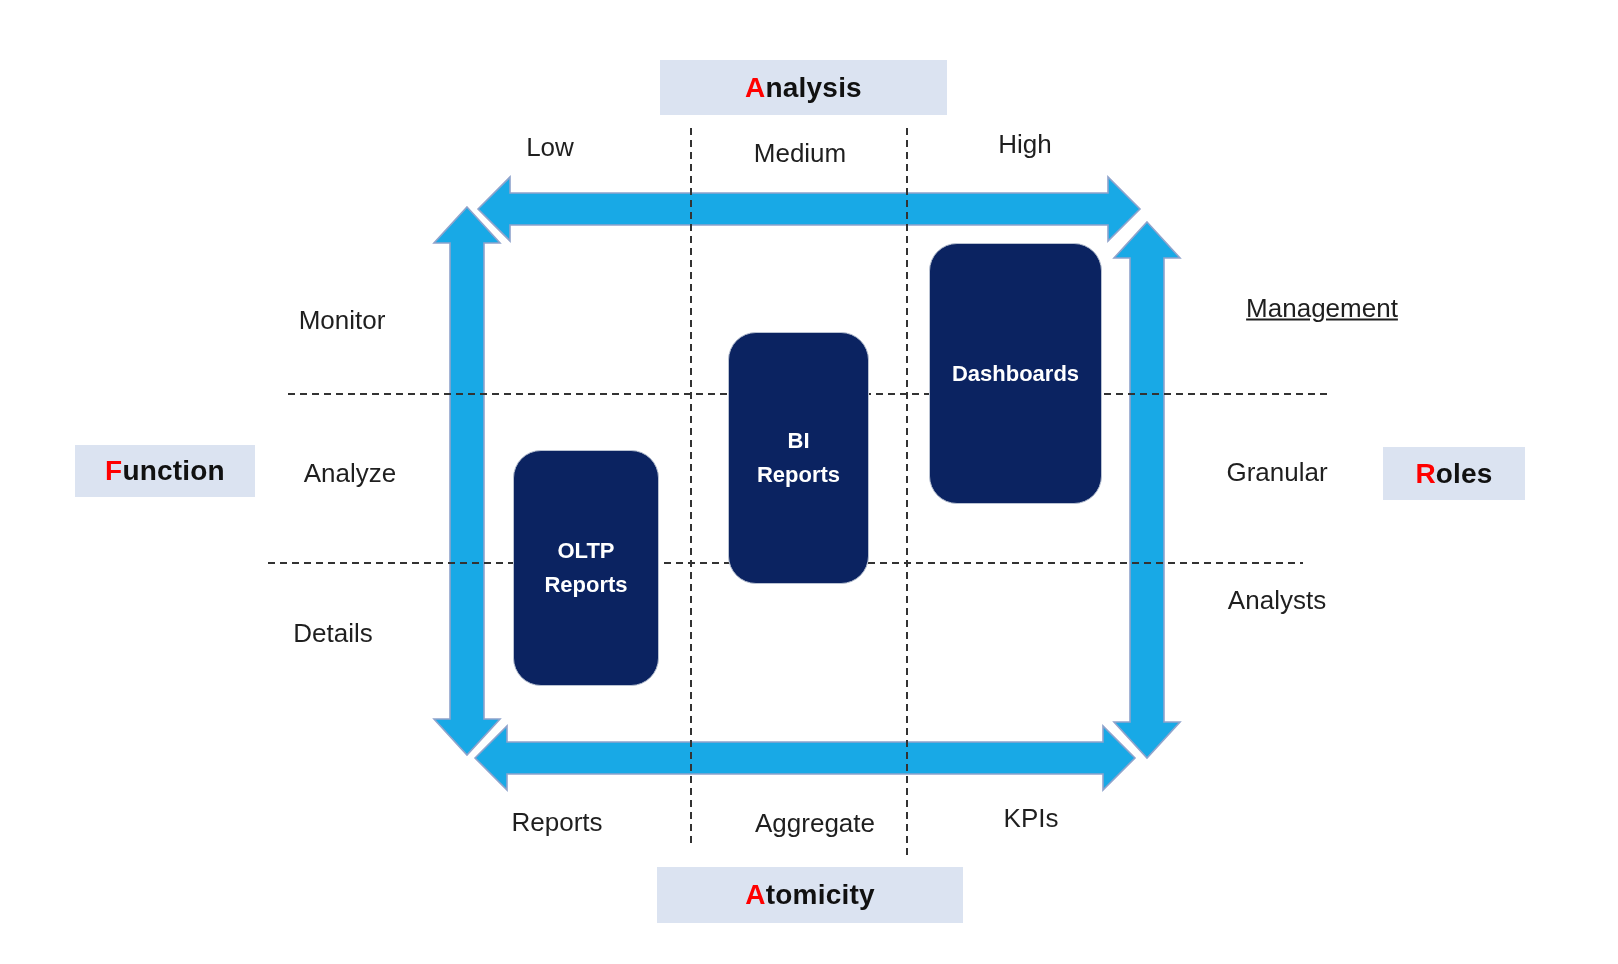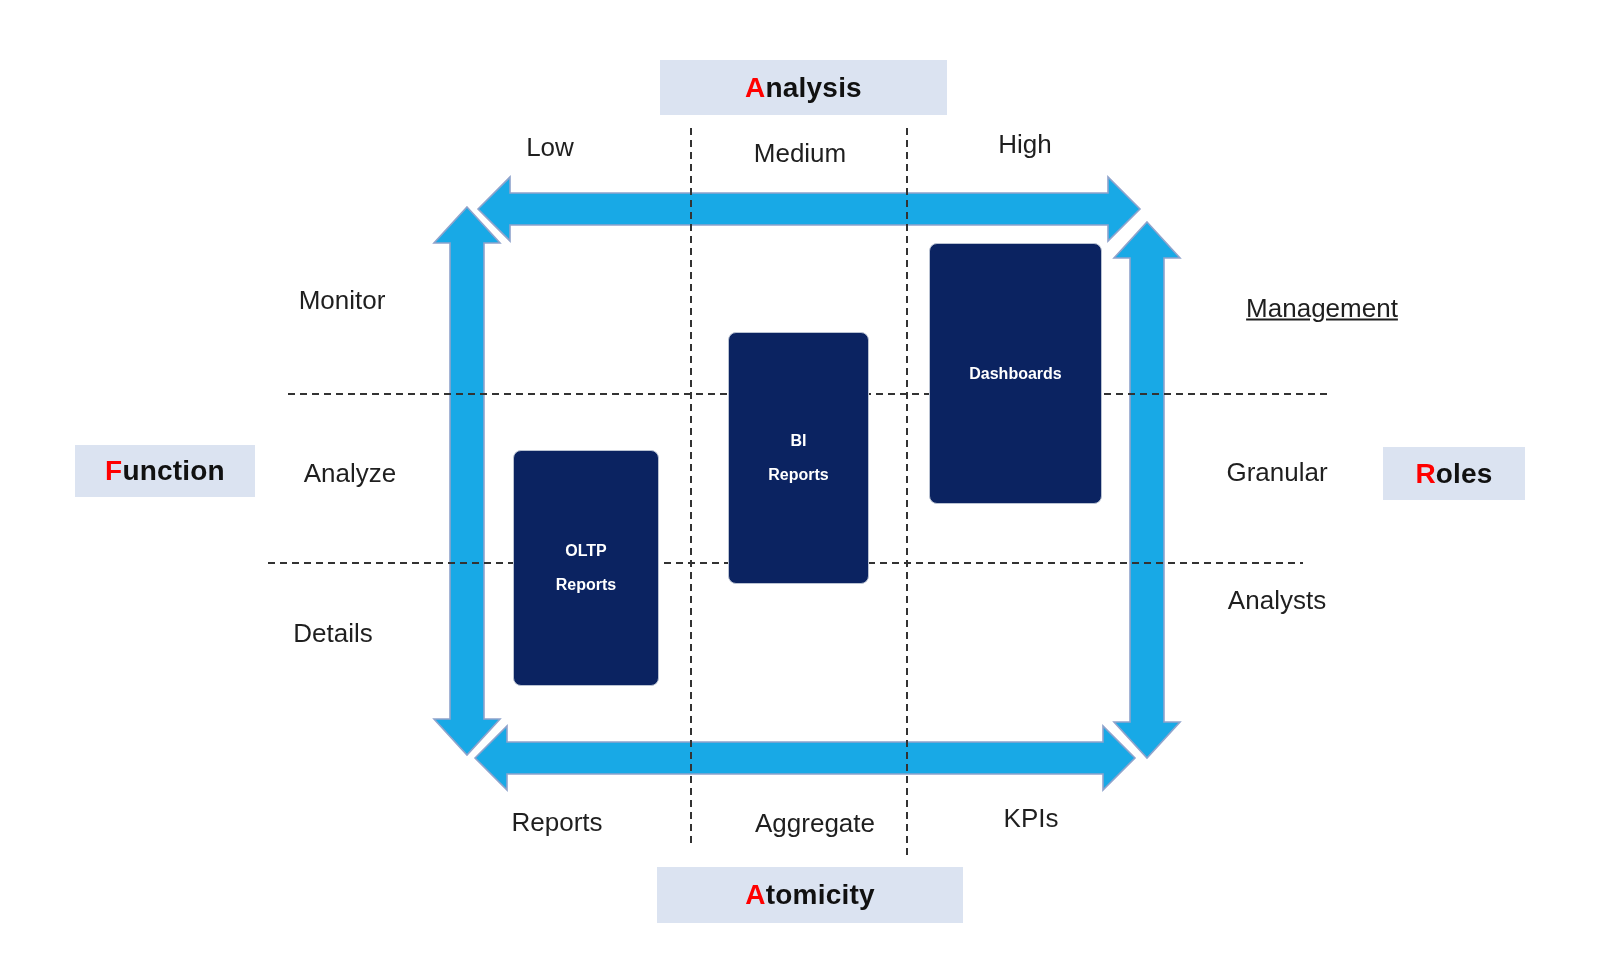--- a/index.html
+++ b/index.html
@@ -41,28 +41,28 @@
     font-size: 28px;
     color: #111111;
     letter-spacing: 0.2px;
   }
   .chip .first-letter { color: #FF0000; }
   .node {
     position: absolute;
     z-index: 2;
     background: #0B2361;
     border: 1px solid #b9c2d2;
-    border-radius: 8px;
+    border-radius: 28px;
     display: flex;
     flex-direction: column;
     align-items: center;
     justify-content: center;
     color: #ffffff;
     font-weight: bold;
-    font-size: 16px;
+    font-size: 22px;
     line-height: 34px;
     text-align: center;
   }
   .lbl {
     position: absolute;
     z-index: 3;
     transform: translate(-50%, -50%);
     font-size: 26px;
     white-space: nowrap;
     color: #1f1f1f;
@@ -100,21 +100,21 @@
   </div>
   <div class="chip" style="left:657px; top:867px; width:306px; height:56px;">
     <span class="first-letter">A</span>
       <span>tomicity</span>
   </div>
 
   <div class="lbl" style="left:550px; top:147px;">Low</div>
   <div class="lbl" style="left:800px; top:153px;">Medium</div>
   <div class="lbl" style="left:1025px; top:144px;">High</div>
 
-  <div class="lbl" style="left:342px; top:300px;text-align:center;">Monitor</div>
+  <div class="lbl" style="left:342px; top:320px;text-align:center;">Monitor</div>
   <div class="lbl" style="left:340px; top:473px;margin-left:10px;">Analyze</div>
   <div class="lbl" style="left:333px; top:633px;">Details</div>
 
   <div class="lbl" style="left:1322px; top:308px;text-decoration:underline;">Management</div>
   <div class="lbl" style="left:1277px; top:472px;">Granular</div>
   <div class="lbl" style="left:1277px; top:600px;">Analysts</div>
 
   <div class="lbl" style="left:557px; top:822px;">Reports</div>
   <div class="lbl" style="left:815px; top:823px;">Aggregate</div>
   <div class="lbl" style="left:1031px; top:818px;">KPIs</div>

